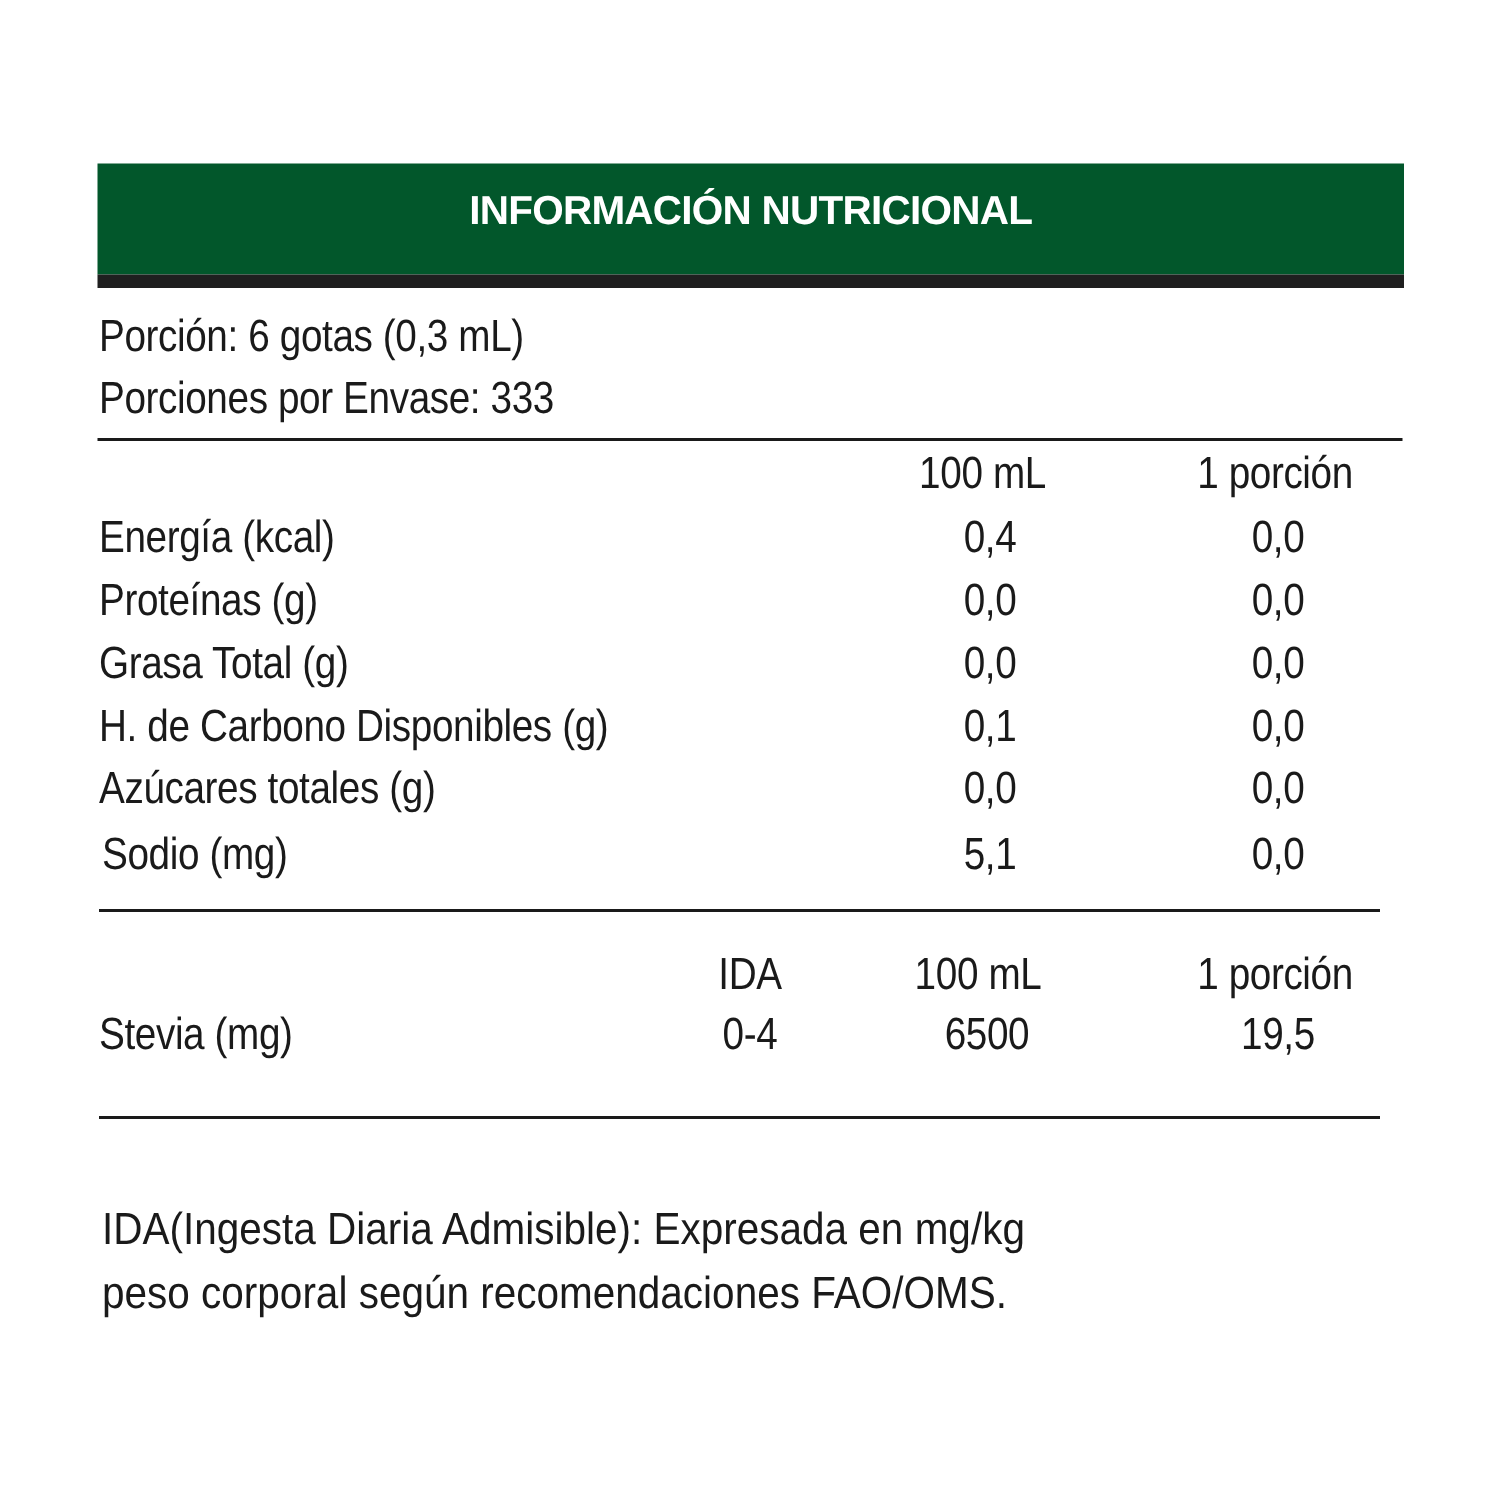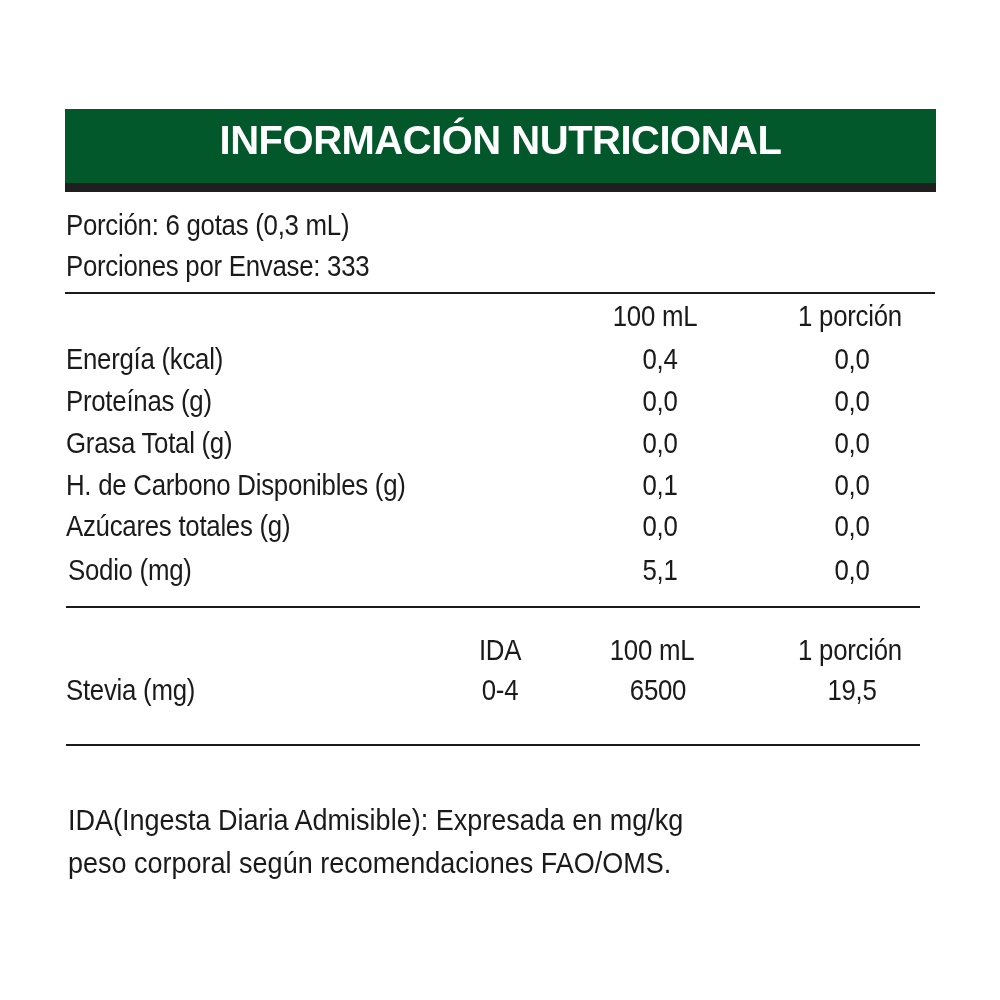--- a/index.html
+++ b/index.html
@@ -3,21 +3,21 @@
 <meta charset="utf-8">
 <style>
   html, body { margin:0; padding:0; background:#ffffff; }
   body { width:1000px; height:1000px; position:relative; overflow:hidden;
          font-family:"Liberation Sans", "DejaVu Sans", sans-serif; color:#1a1a1a; }
   .header { position:absolute; left:65px; top:109px; width:871px; height:74px;
             background:#02572b; }
   .header-bar { position:absolute; left:65px; top:183px; width:871px; height:9px; background:#1f1f1f; }
   .title { position:absolute; left:65px; top:109px; width:871px; height:58px;
            display:flex; align-items:center; justify-content:center;
-           color:#fff; font-weight:bold; font-size:40px; letter-spacing:-0.5px; padding-top:4px; box-sizing:border-box;}
+           color:#fff; font-weight:bold; font-size:27px; letter-spacing:-0.5px; padding-top:4px; box-sizing:border-box;}
   .t { position:absolute; font-size:30px; white-space:nowrap; transform:scaleX(0.86); transform-origin:left top; letter-spacing:-0.3px;}
   .tc { position:absolute; font-size:30px; white-space:nowrap; text-align:center; width:160px; transform:scaleX(0.86); letter-spacing:-0.3px;}
   .line { position:absolute; height:2px; background:#1a1a1a; }
   .foot { position:absolute; left:68px; font-size:30px; white-space:nowrap; transform:scaleX(0.9); transform-origin:left top; }
 </style>
 </head>
 <body>
 
 <div class="header"></div>
 <div class="title">INFORMACIÓN NUTRICIONAL</div>

